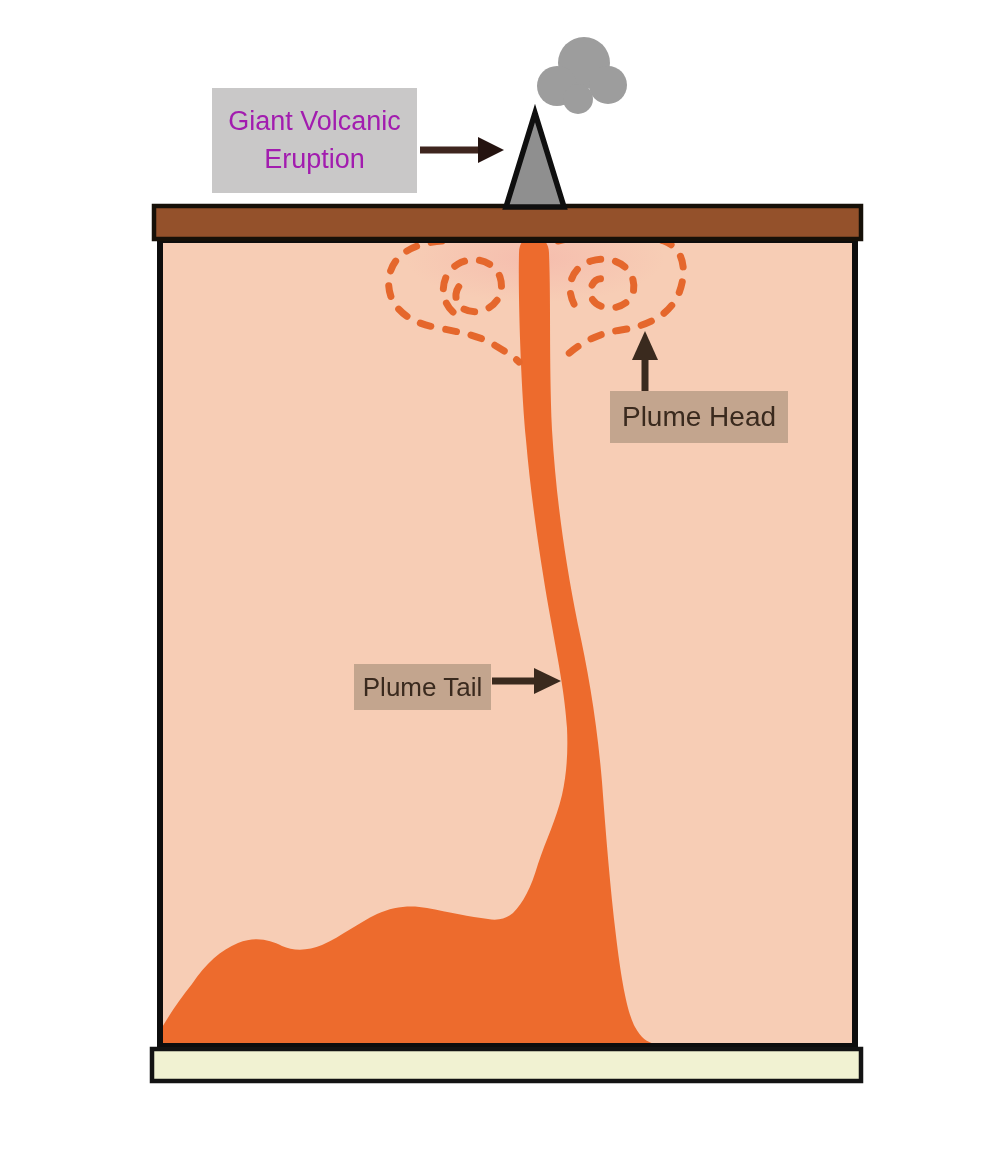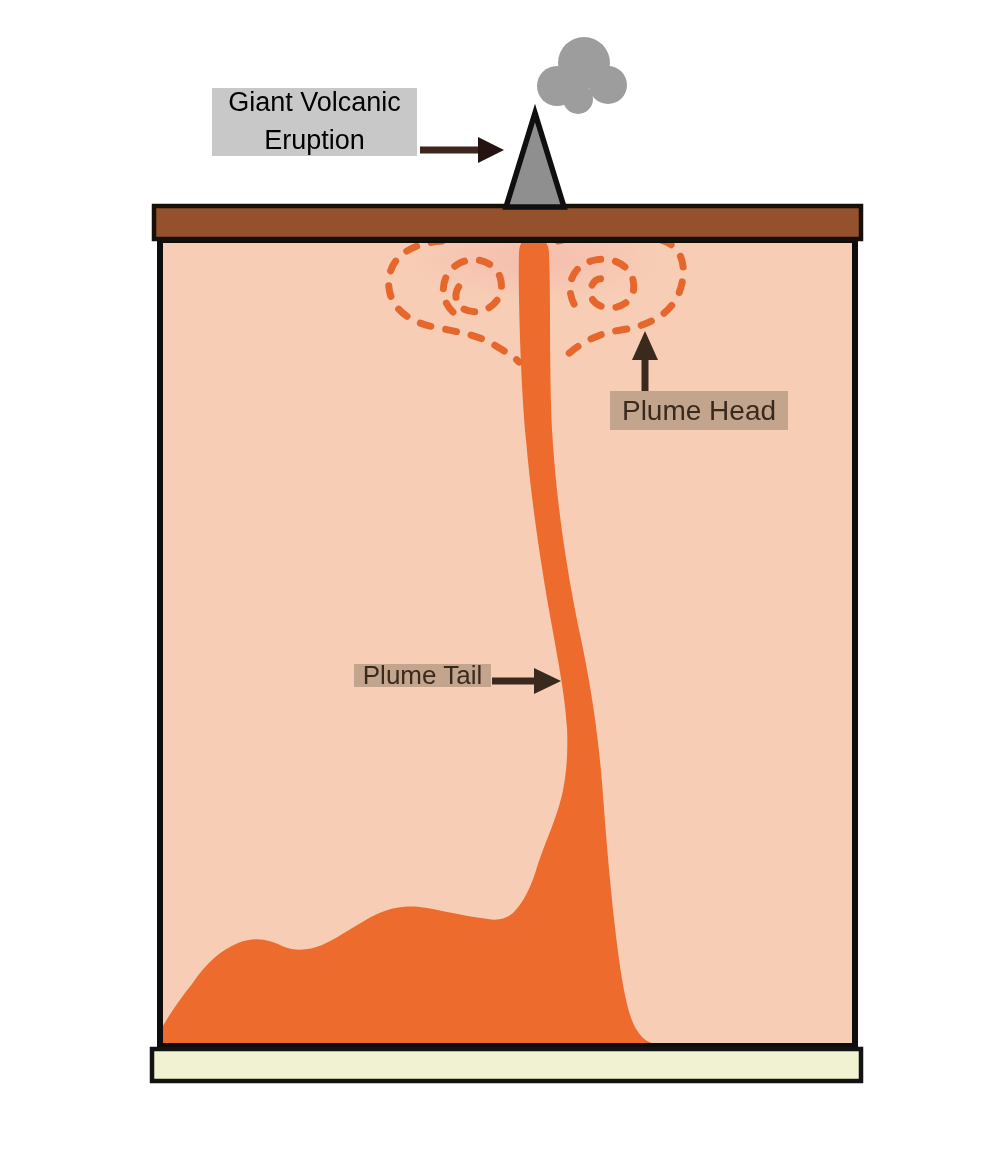--- a/index.html
+++ b/index.html
@@ -25,31 +25,31 @@
     overflow:hidden;
   }
   #diagram-svg{position:absolute;left:0;top:0;}
   .lbl{
     position:absolute;
     display:flex;align-items:center;justify-content:center;
     text-align:center;
     color:var(--dark-brown);
   }
   .lbl-eruption{
-    left:212px;top:88px;width:205px;height:68px;
+    left:212px;top:88px;width:205px;height:105px;
     background:var(--gray-label);
-    color:#000000;font-size:27px;line-height:1.4;
+    color:#a21caf;font-size:27px;line-height:1.4;
   }
   .lbl-head{
-    left:610px;top:391px;width:178px;height:39px;
+    left:610px;top:391px;width:178px;height:52px;
     background:var(--tan-label);
     font-size:28px;
   }
   .lbl-tail{
-    left:354px;top:664px;width:137px;height:23px;
+    left:354px;top:664px;width:137px;height:46px;
     background:var(--tan-label);
     font-size:26px;
     text-align:center;
   }
   .lbl-blobs{
     left:319px;top:972px;width:185px;height:52px;
     font-size:46px;font-weight:600;letter-spacing:1px;
     color:#3a2716;
   }
 </style>

